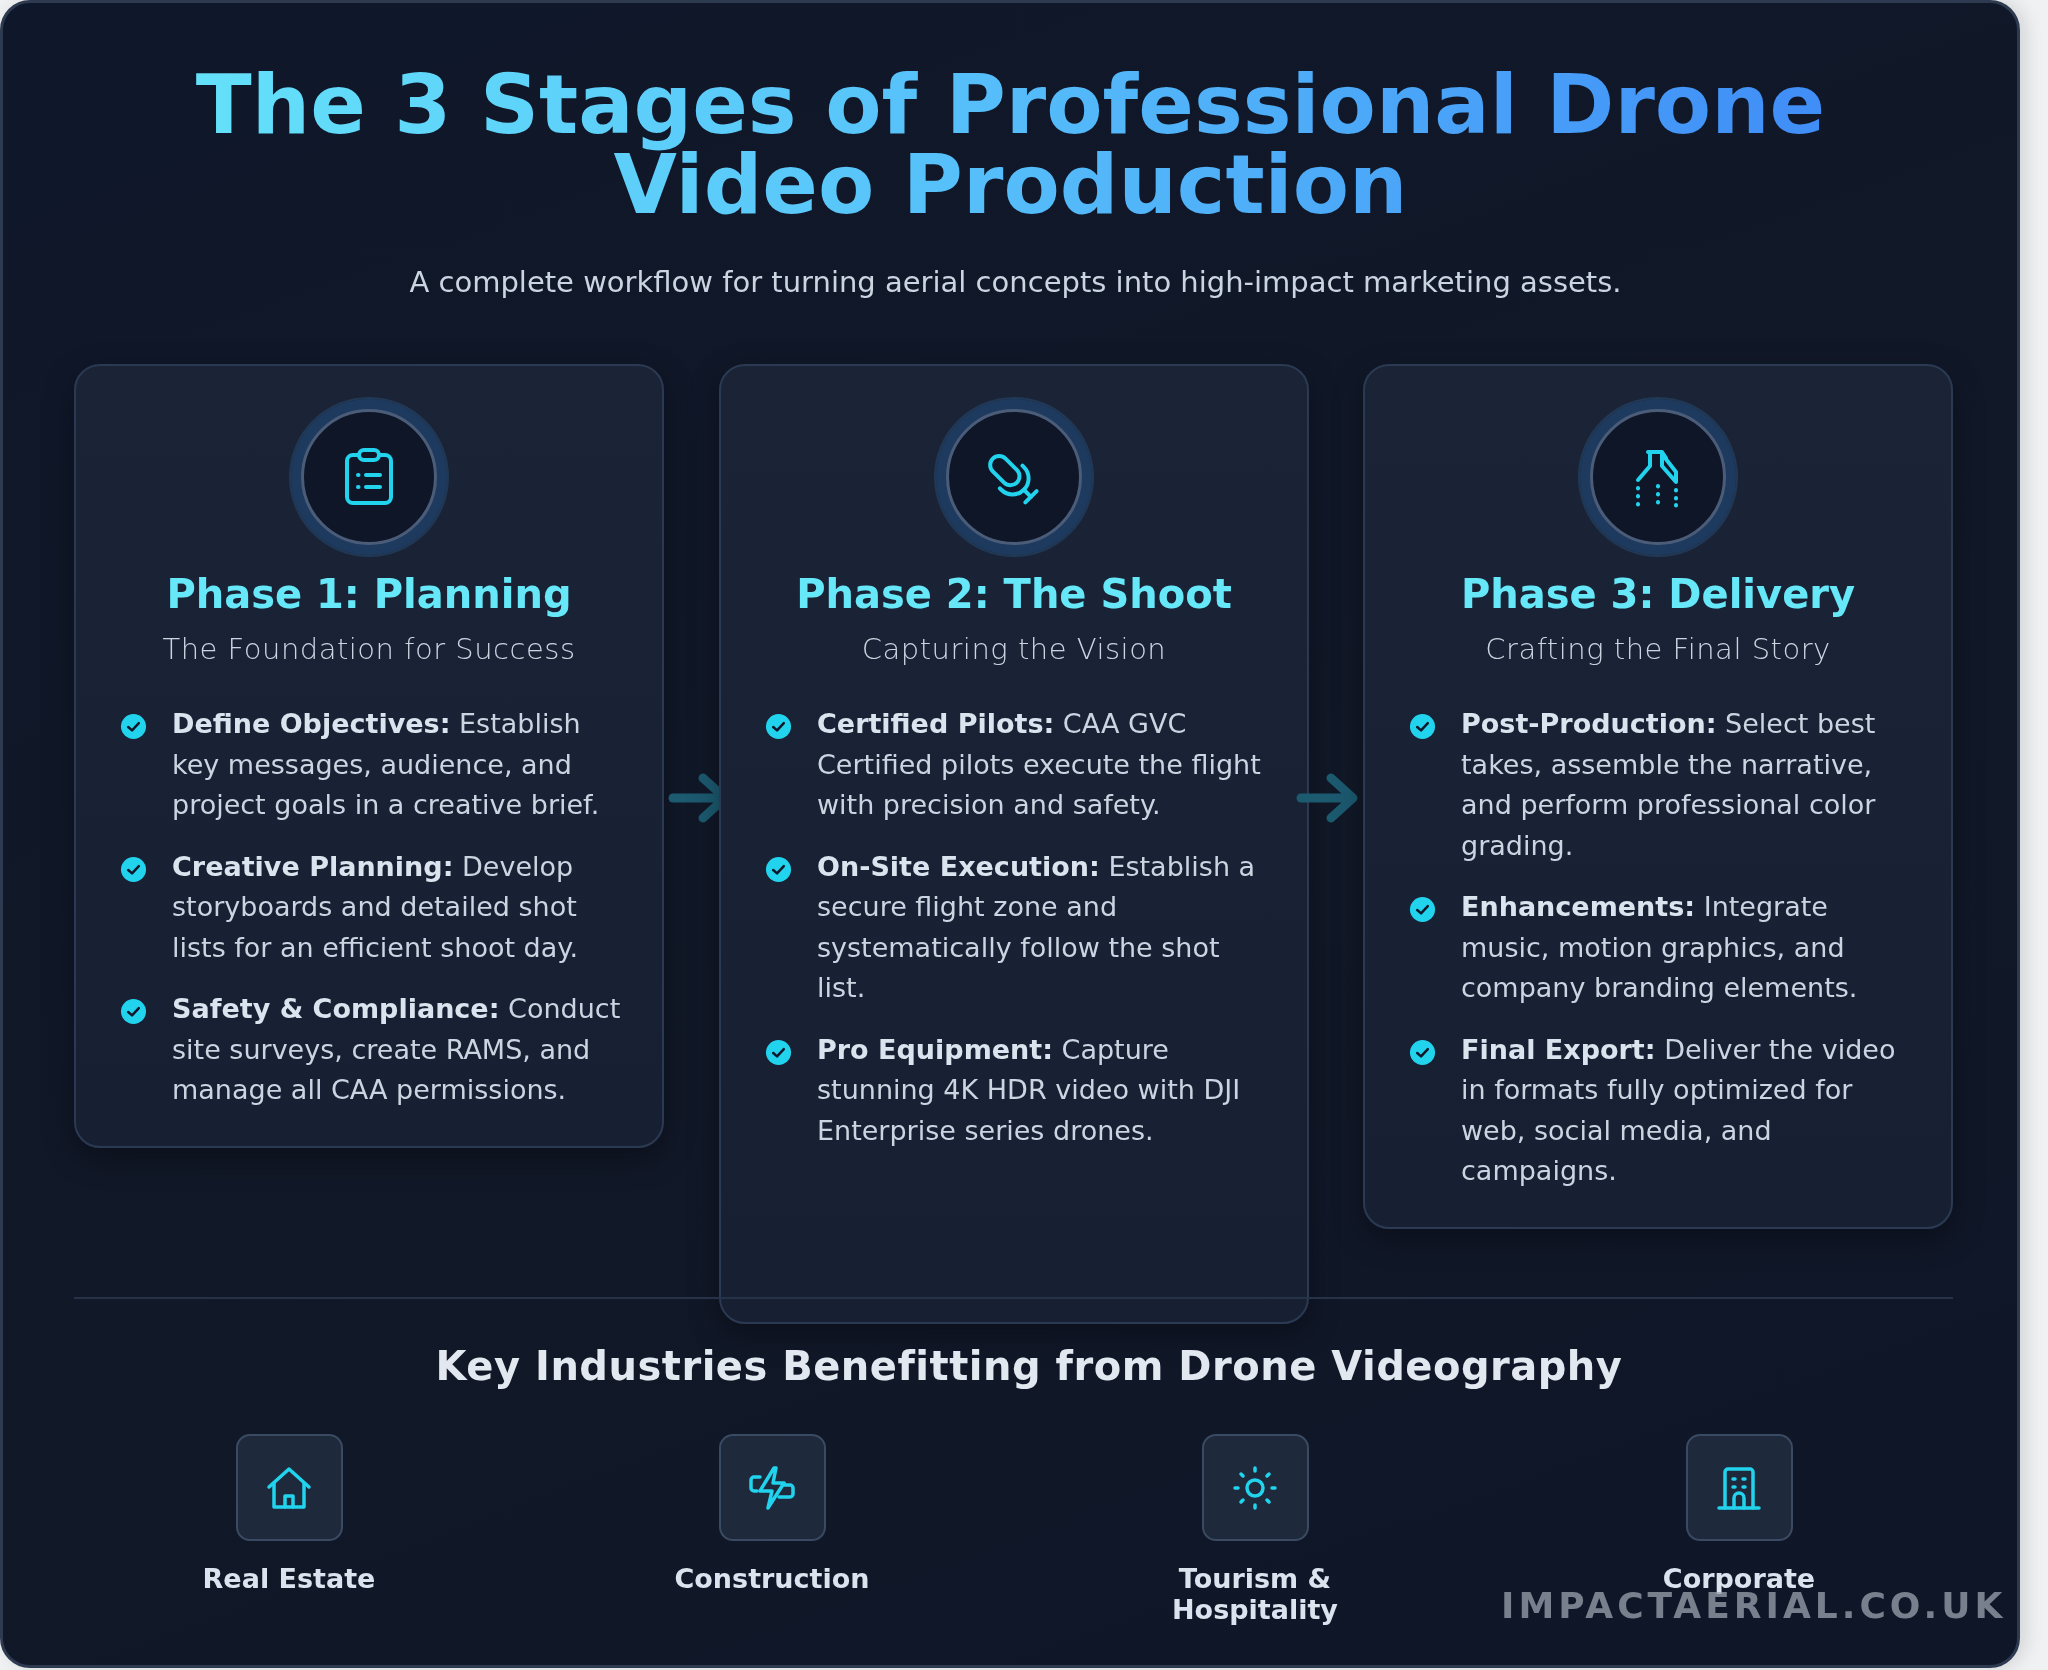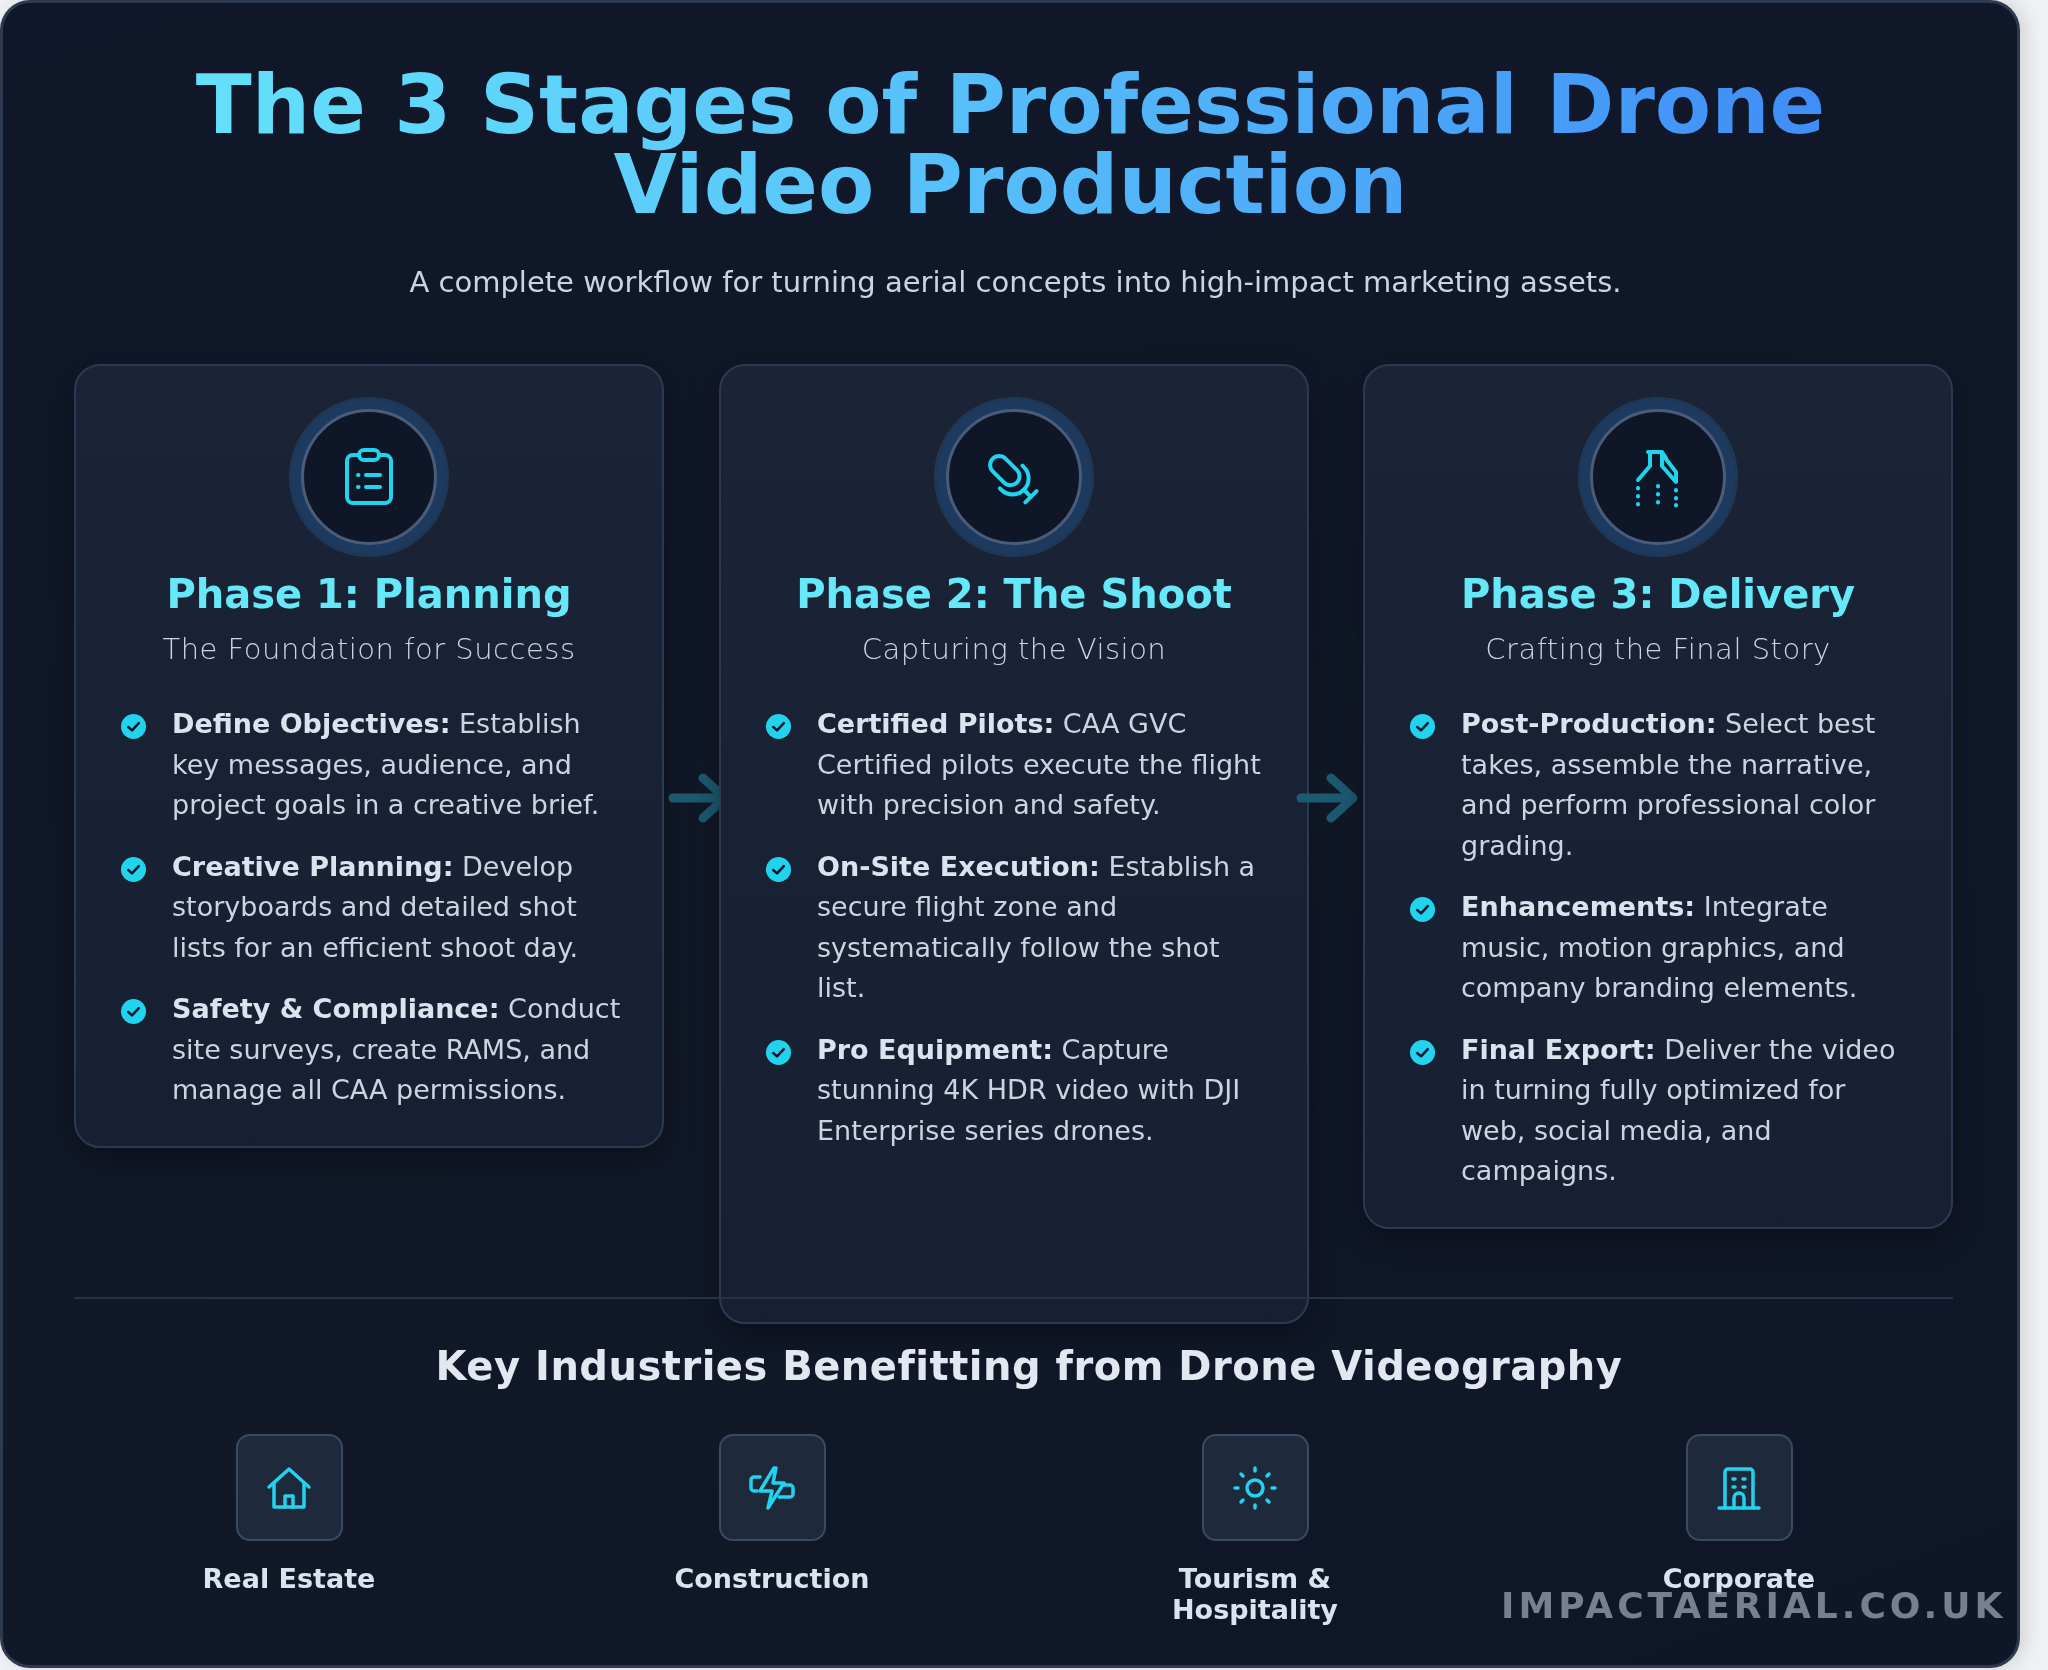--- a/index.html
+++ b/index.html
@@ -247,21 +247,21 @@
             <circle cx="14" cy="14" r="13" fill="#22d3ee"></circle>
             <path d="M8.5 14.5 L12.5 18 L19.5 10.5" fill="none" stroke="#0f172a" stroke-width="2.6" stroke-linecap="round" stroke-linejoin="round"></path>
           </svg>
         <b>Enhancements:</b><span> Integrate music, motion graphics, and company branding elements.</span>
       </li>
       <li class="item">
         <svg class="check" viewBox="0 0 28 28">
             <circle cx="14" cy="14" r="13" fill="#22d3ee"></circle>
             <path d="M8.5 14.5 L12.5 18 L19.5 10.5" fill="none" stroke="#0f172a" stroke-width="2.6" stroke-linecap="round" stroke-linejoin="round"></path>
           </svg>
-        <b>Final Export:</b><span> Deliver the video in turning fully optimized for web, social media, and campaigns.</span>
+        <b>Final Export:</b><span> Deliver the video in formats fully optimized for web, social media, and campaigns.</span>
       </li>
     </ul>
   </div>
 
   <div class="divider"></div>
 
   <h3 class="ind-heading">Key Industries Benefitting from Drone Videography</h3>
 
   <div class="ind" style="left:286px;">
     <div class="tile">

